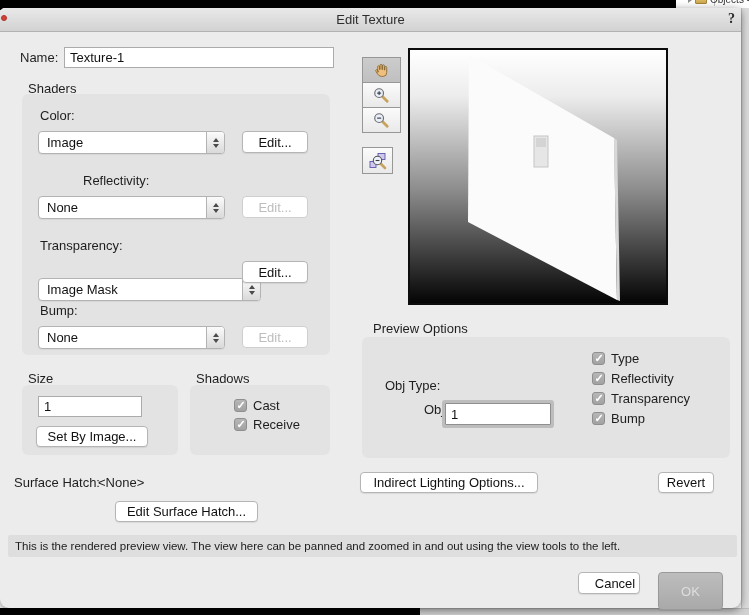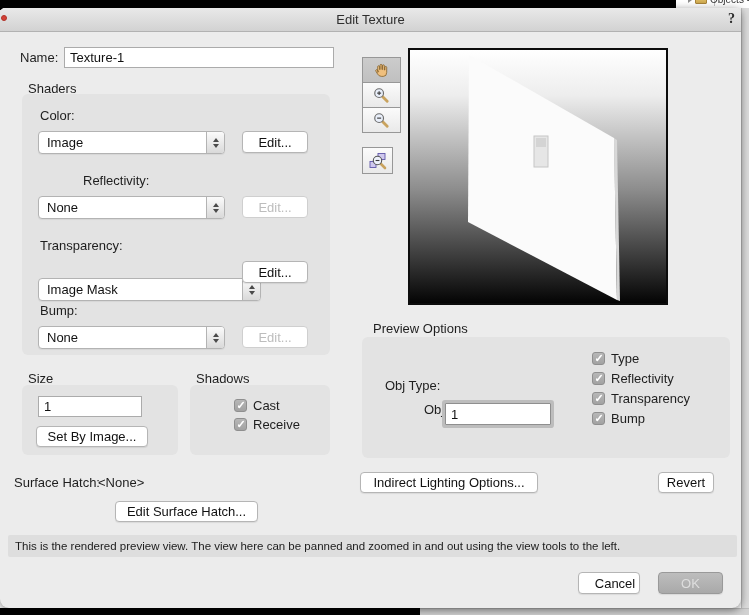--- a/index.html
+++ b/index.html
@@ -233,16 +233,16 @@
       <span class="cb"></span>
       <span class="cb-lbl">Bump</span>
     </div>
 
     <div class="btn" style="left:360px;top:464px;width:178px;height:21px;">Indirect Lighting Options...</div>
     <div class="btn" style="left:658px;top:464px;width:56px;height:21px;">Revert</div>
 
     <div class="status">This is the rendered preview view.  The view here can be panned and zoomed in and out using the view tools to the left.</div>
 
     <div class="btn" style="left:578px;top:564px;width:62px;height:22px;padding-left:12px;">Cancel</div>
-    <div class="btn ok" style="left:658px;top:564px;width:65px;height:22px;">OK</div>
+    <div class="btn ok" style="left:658px;top:564px;width:65px;height:38px;">OK</div>
 
   </div>
 </div>
 
 </body></html>

